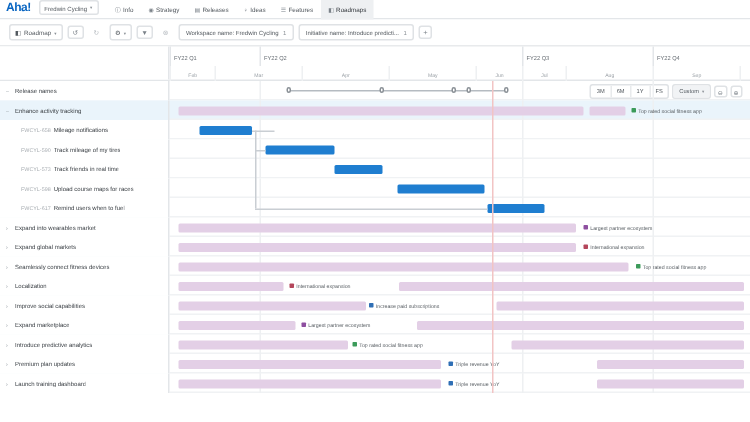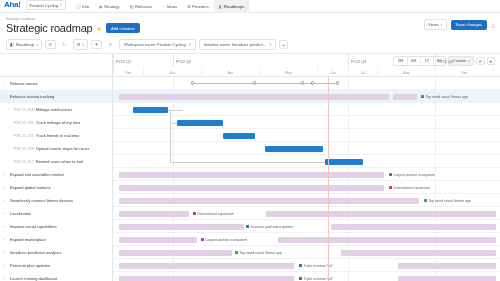--- a/index.html
+++ b/index.html
@@ -226,36 +226,20 @@
           <span class="navicon">☰</span>
           <span>Features</span>
         </div>
         <div class="navitem active">
           <span class="navicon">◧</span>
           <span>Roadmaps</span>
         </div>
       </div>
   </div>
 
-  <div class="pagehdr">
-    <div class="breadcrumb">Strategic roadmap</div>
-    <div class="titlerow">
-      <div class="ptitle">Strategic roadmap</div>
-      <div class="star">★</div>
-      <button class="btn-primary">Add initiative</button>
-    </div>
-    <div class="hdr-right">
-      <div class="views-btn">
-        <span>Views</span>
-        <span class="caret">▾</span>
-      </div>
-      <button class="btn-primary">Save changes</button>
-      <div class="share-ico">△</div>
-    </div>
-  </div>
 
   <div class="toolbar">
     <div class="tb-btn">
       <span>◧</span>
       <span>Roadmap</span>
       <span class="caret">▾</span>
     </div>
     <div class="tb-icon-btn">↺</div>
     <div class="tb-icon-btn ghost">↻</div>
     <div class="tb-btn">

